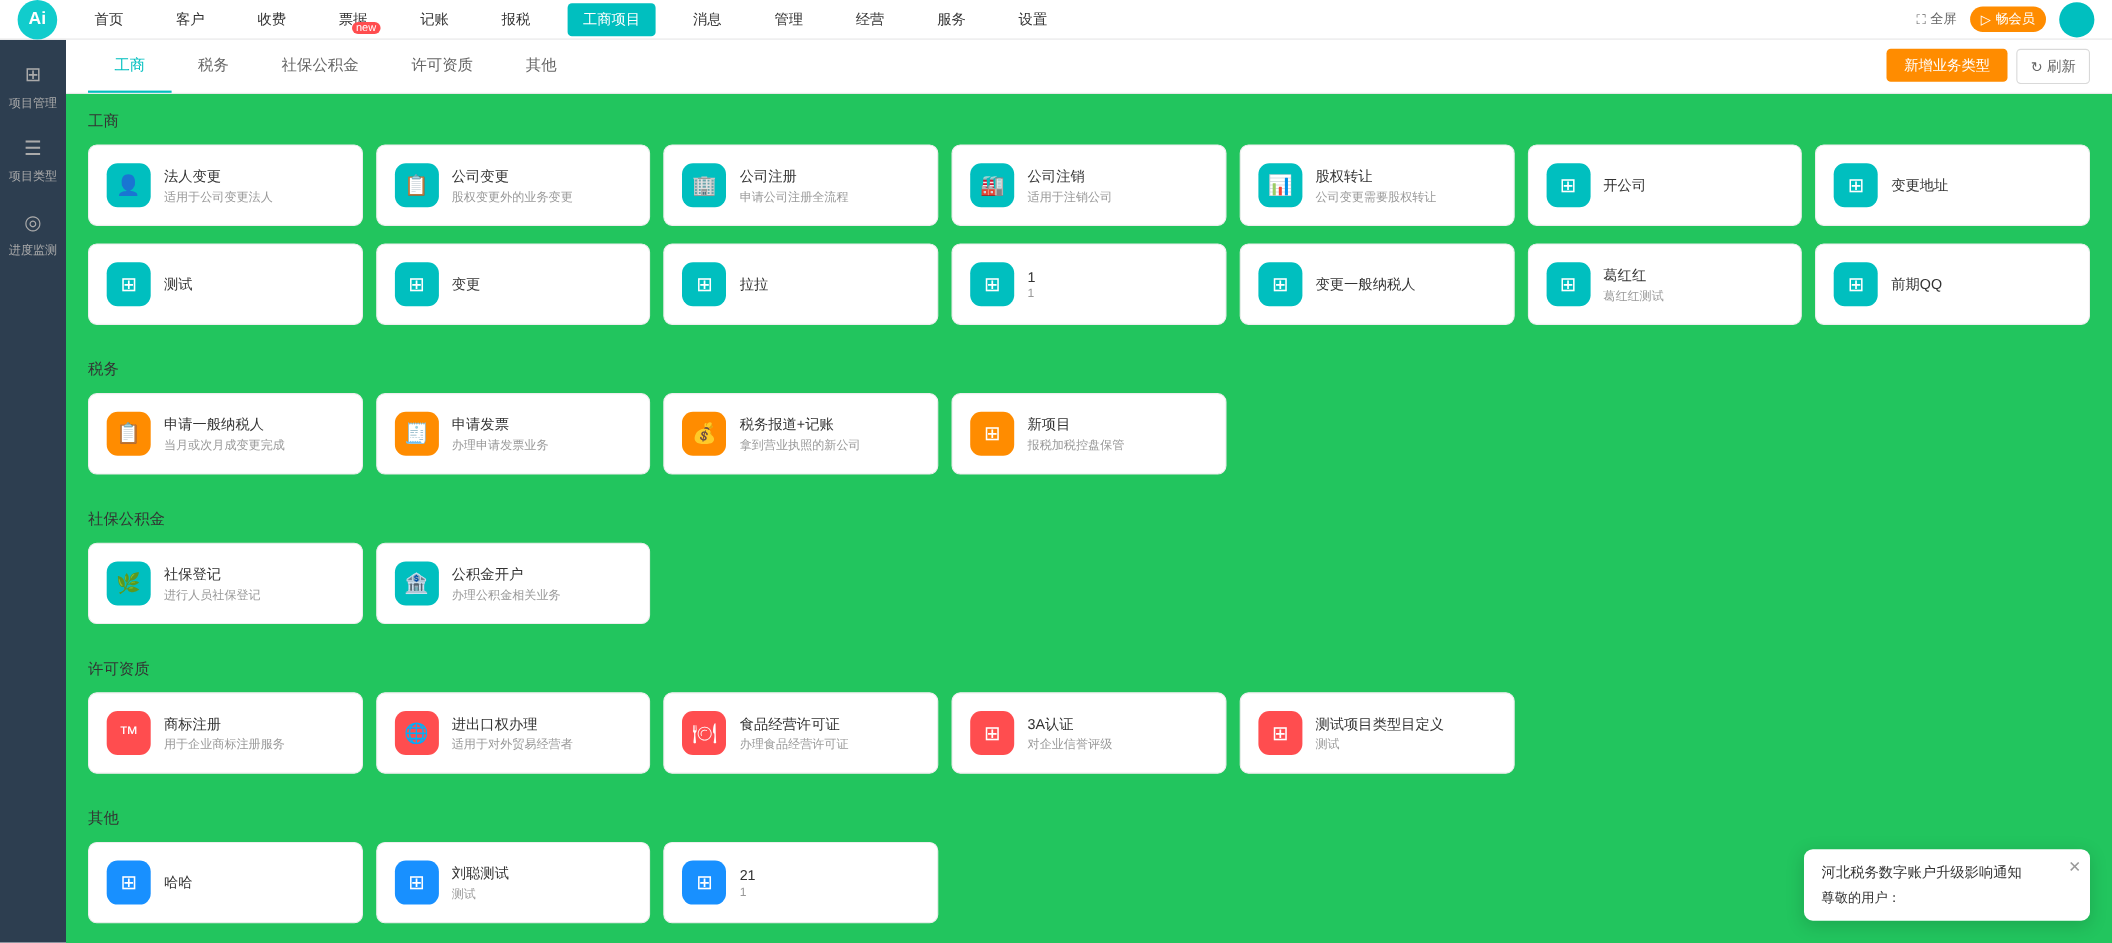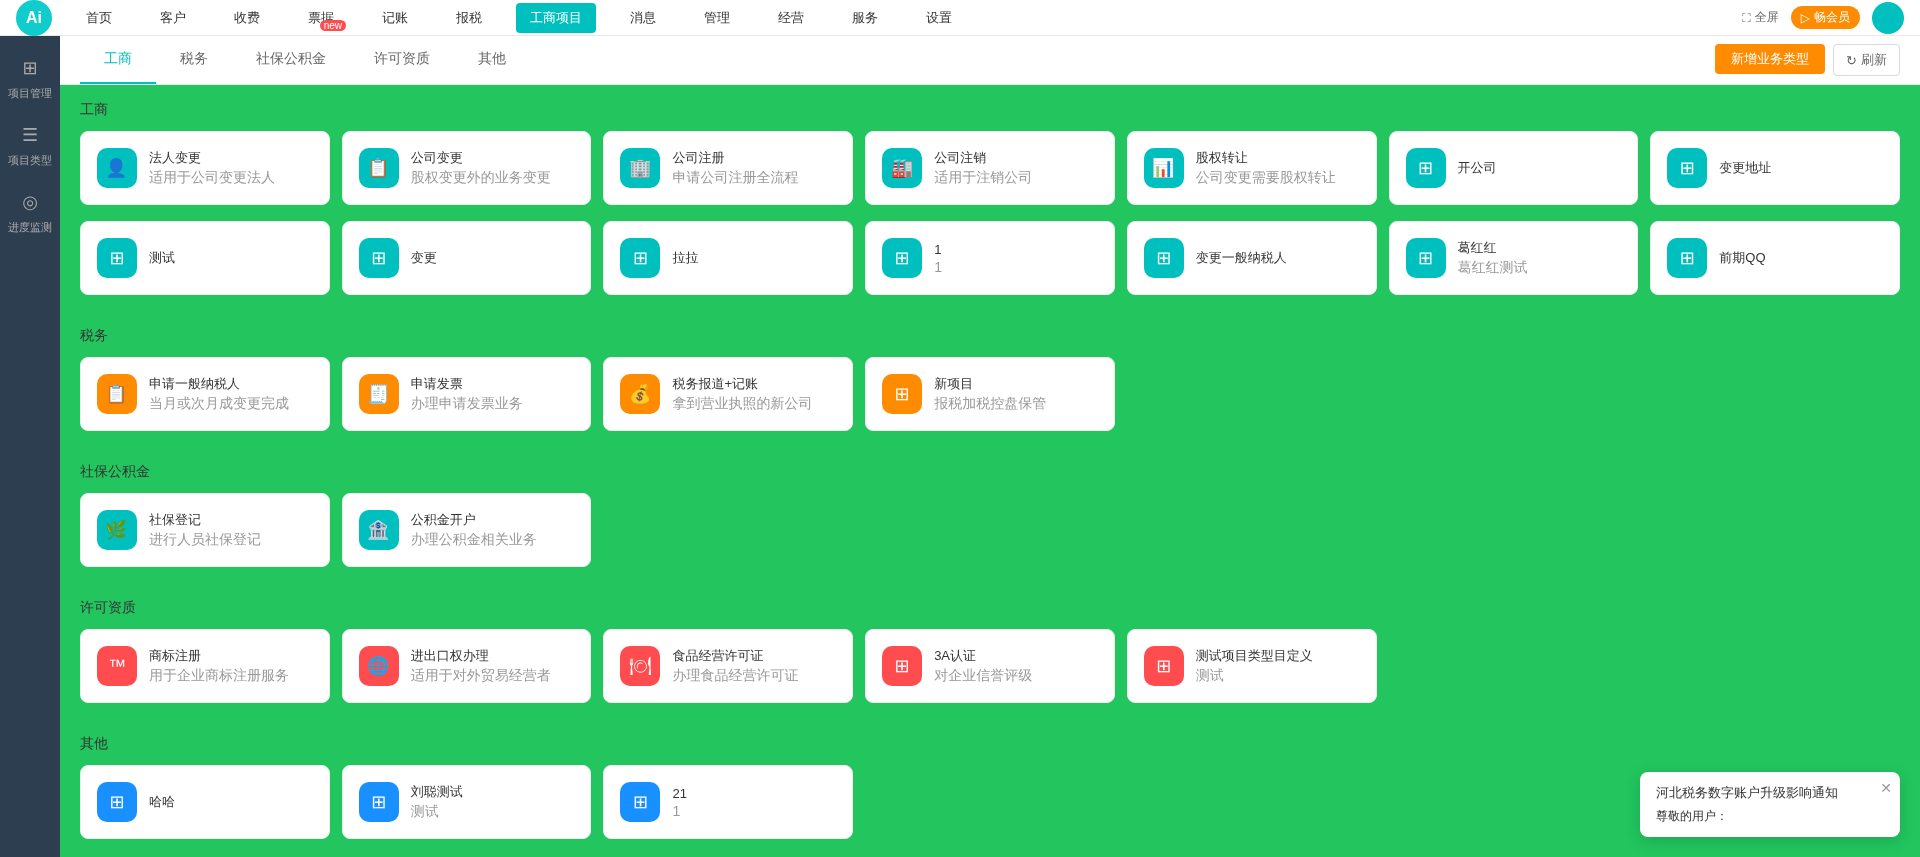--- a/index.html
+++ b/index.html
@@ -44,21 +44,21 @@
 
     
     .cards-grid { display: grid; grid-template-columns: repeat(7, 1fr); gap: 12px; margin-bottom: 16px; }
     .card { background: #fff; border-radius: 8px; padding: 16px; display: flex; align-items: center; gap: 12px; cursor: pointer; border: 1px solid #eee; min-height: 70px; }
     .card-icon { width: 40px; height: 40px; border-radius: 10px; display: flex; align-items: center; justify-content: center; flex-shrink: 0; font-size: 18px; color: white; }
     .card-icon.teal { background: #00bfbf; }
     .card-icon.orange { background: #ff8c00; }
     .card-icon.red { background: #ff4d4f; }
     .card-icon.blue { background: #1890ff; }
     .card-info .card-title { font-size: 13px; font-weight: 500; color: #333; }
-    .card-info .card-desc { font-size: 14px; color: #999; margin-top: 2px; }
+    .card-info .card-desc { font-size: 11px; color: #999; margin-top: 2px; }
 
     
     .notification { position: fixed; bottom: 20px; right: 20px; background: white; border-radius: 8px; padding: 12px 16px; box-shadow: 0 4px 16px rgba(0,0,0,0.15); width: 260px; font-size: 12px; color: #333; }
     .notification .notif-close { position: absolute; top: 8px; right: 8px; cursor: pointer; color: #999; font-size: 14px; }
     .notification .notif-title { font-weight: 500; margin-bottom: 6px; font-size: 13px; }
 
     .page-content { padding-bottom: 20px; }
   </style>
 </head>
 <body>

